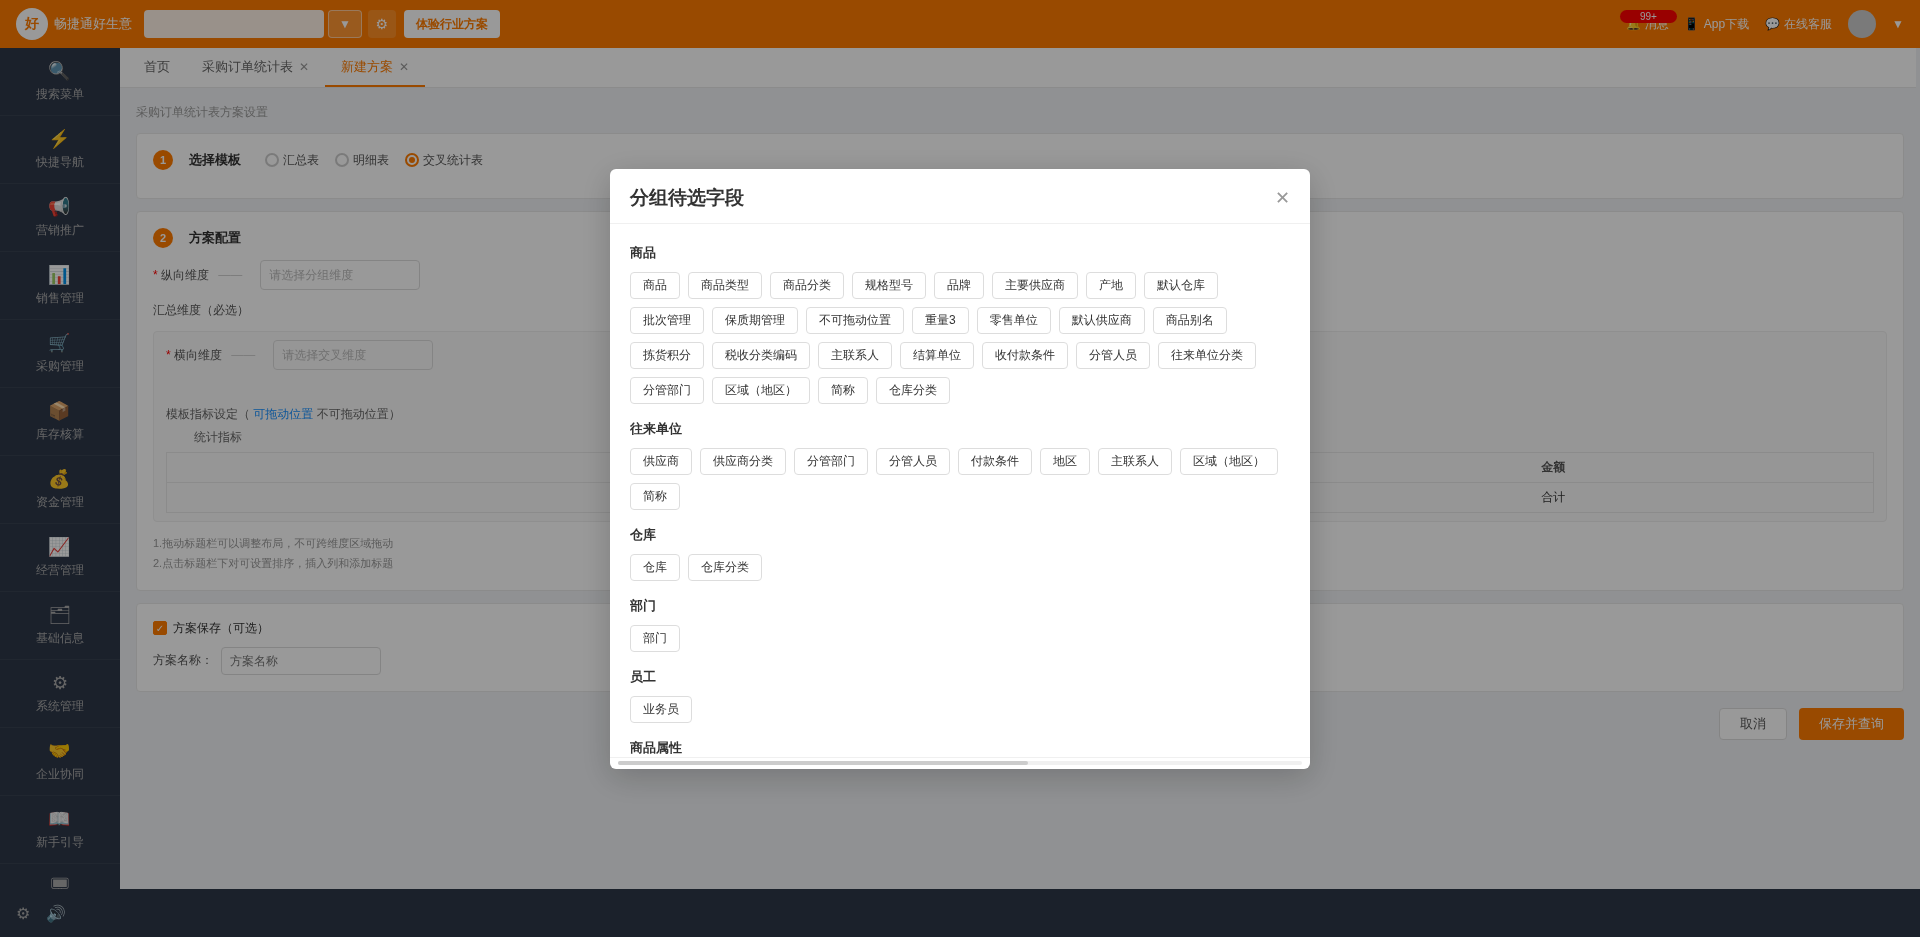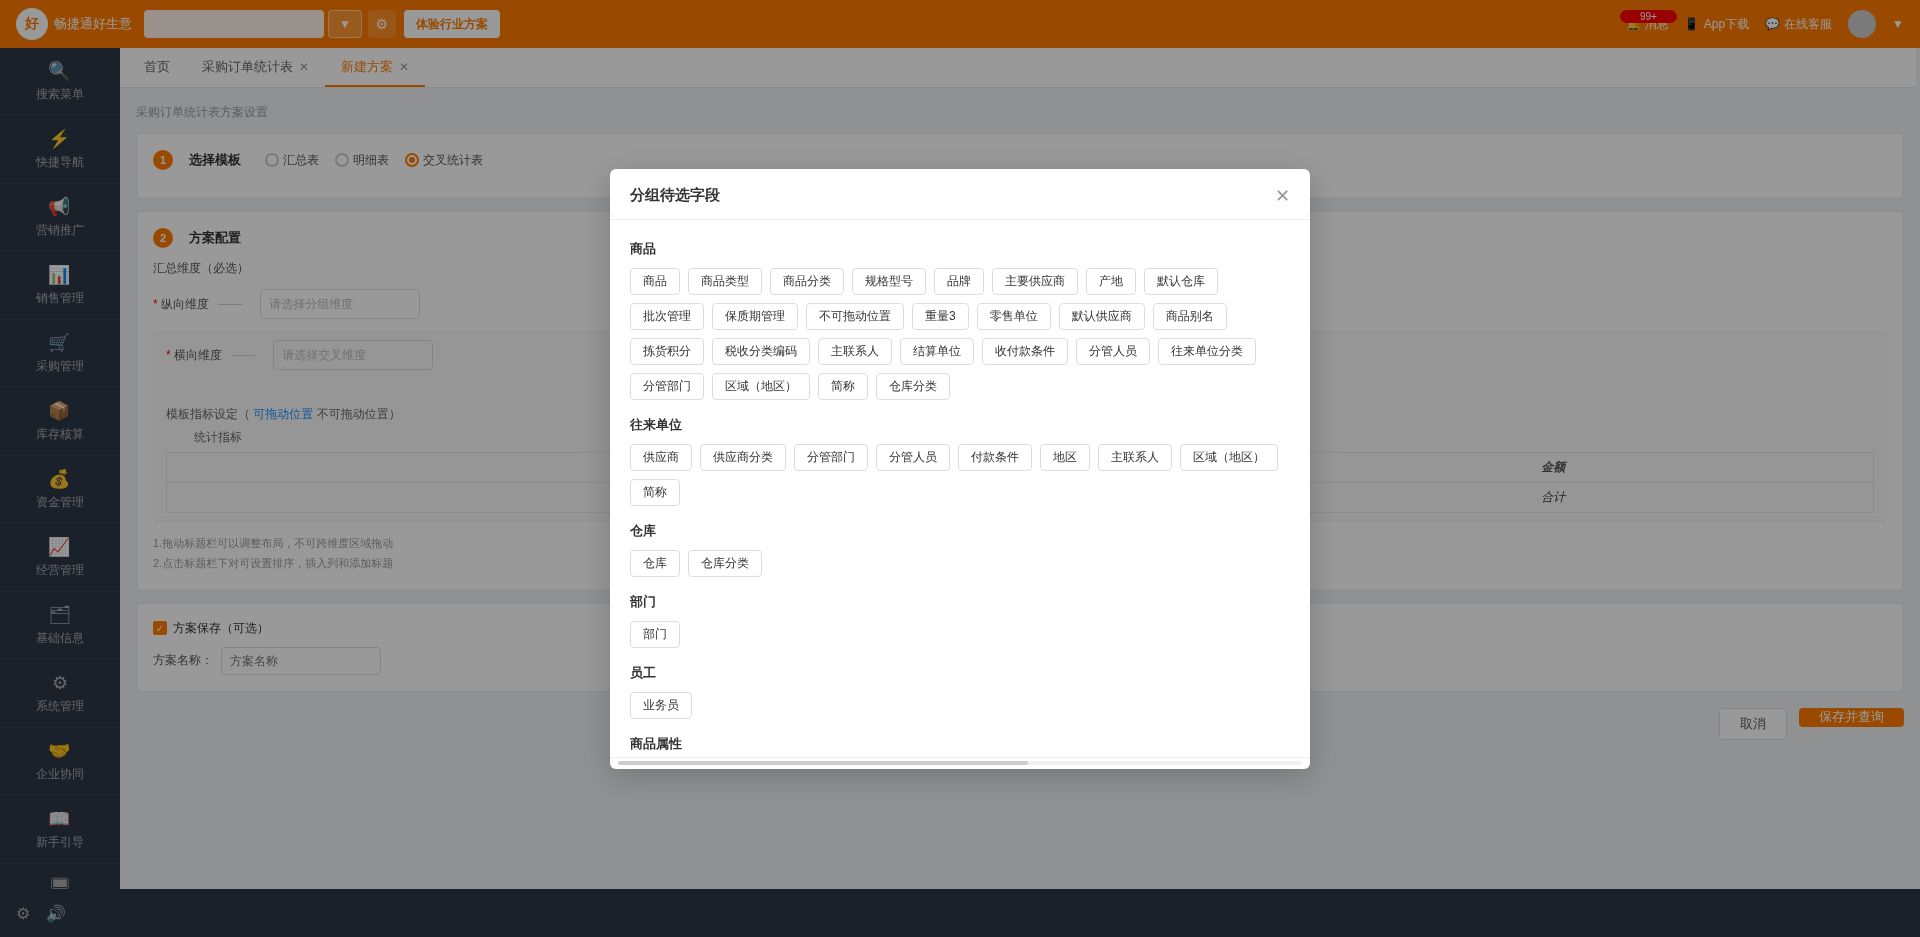--- a/index.html
+++ b/index.html
@@ -270,21 +270,20 @@
       font-size: 12px;
       color: #999;
       min-width: 160px;
     }
 
     
     .stat-table {
       width: 100%;
       border-collapse: collapse;
       font-size: 12px;
-      font-style: italic;
     }
     .stat-table th, .stat-table td {
       border: 1px solid #e8e8e8;
       padding: 6px 10px;
       text-align: center;
     }
     .stat-table th {
       background: #fafafa;
       color: #555;
     }
@@ -321,21 +320,21 @@
       justify-content: flex-end;
       gap: 12px;
       margin-top: 16px;
     }
     .btn-cancel {
       height: 32px; padding: 0 20px;
       border: 1px solid #ddd; border-radius: 4px;
       background: #fff; cursor: pointer; font-size: 13px; color: #555;
     }
     .btn-save {
-      height: 19px; padding: 0 20px;
+      height: 32px; padding: 0 20px;
       border: none; border-radius: 4px;
       background: #ff7c00; color: #fff;
       cursor: pointer; font-size: 13px;
     }
 
     
     .modal-overlay {
       position: fixed;
       top: 0; left: 0; right: 0; bottom: 0;
       background: rgba(0,0,0,0.4);
@@ -353,21 +352,21 @@
       flex-direction: column;
       box-shadow: 0 8px 32px rgba(0,0,0,0.2);
     }
     .modal-header {
       display: flex;
       align-items: center;
       justify-content: space-between;
       padding: 16px 20px 12px;
       border-bottom: 1px solid #f0f0f0;
     }
-    .modal-title { font-size: 15px; font-weight: bold; color: #333; }
+    .modal-title { font-size: 19px; font-weight: bold; color: #333; }
     .modal-close { cursor: pointer; font-size: 18px; color: #999; }
     .modal-body {
       flex: 1;
       overflow-y: auto;
       padding: 16px 20px;
     }
 
     
     .field-section-title {
       font-size: 13px;
@@ -539,29 +538,29 @@
         </div>
     </div>
   </div>
 
   <div class="section-card">
     <div class="step-row">
       <div class="step-badge">2</div>
       <div class="step-label">方案配置</div>
     </div>
     <div class="form-row">
-      <div class="form-label">汇总维度（必选）</div>
-    </div>
-    <div class="form-row">
       <div class="form-label">
         <span class="form-required">*</span>
         <span>纵向维度</span>
         <span style="margin:0 6px;color:#ccc">——</span>
       </div>
       <div class="form-select" style="display:flex;align-items:center;color:#bbb;">请选择分组维度</div>
+    </div>
+    <div class="form-row">
+      <div class="form-label">汇总维度（必选）</div>
     </div>
     <div style="background:#fafafa;border:1px solid #eee;border-radius:4px;padding:8px 12px;margin-bottom:12px;">
       <div class="form-row">
         <div class="form-label">
           <span class="form-required">*</span>
           <span>横向维度</span>
           <span style="margin:0 6px;color:#ccc">——</span>
         </div>
         <div class="form-select" style="display:flex;align-items:center;color:#bbb;">请选择交叉维度</div>
       </div>

